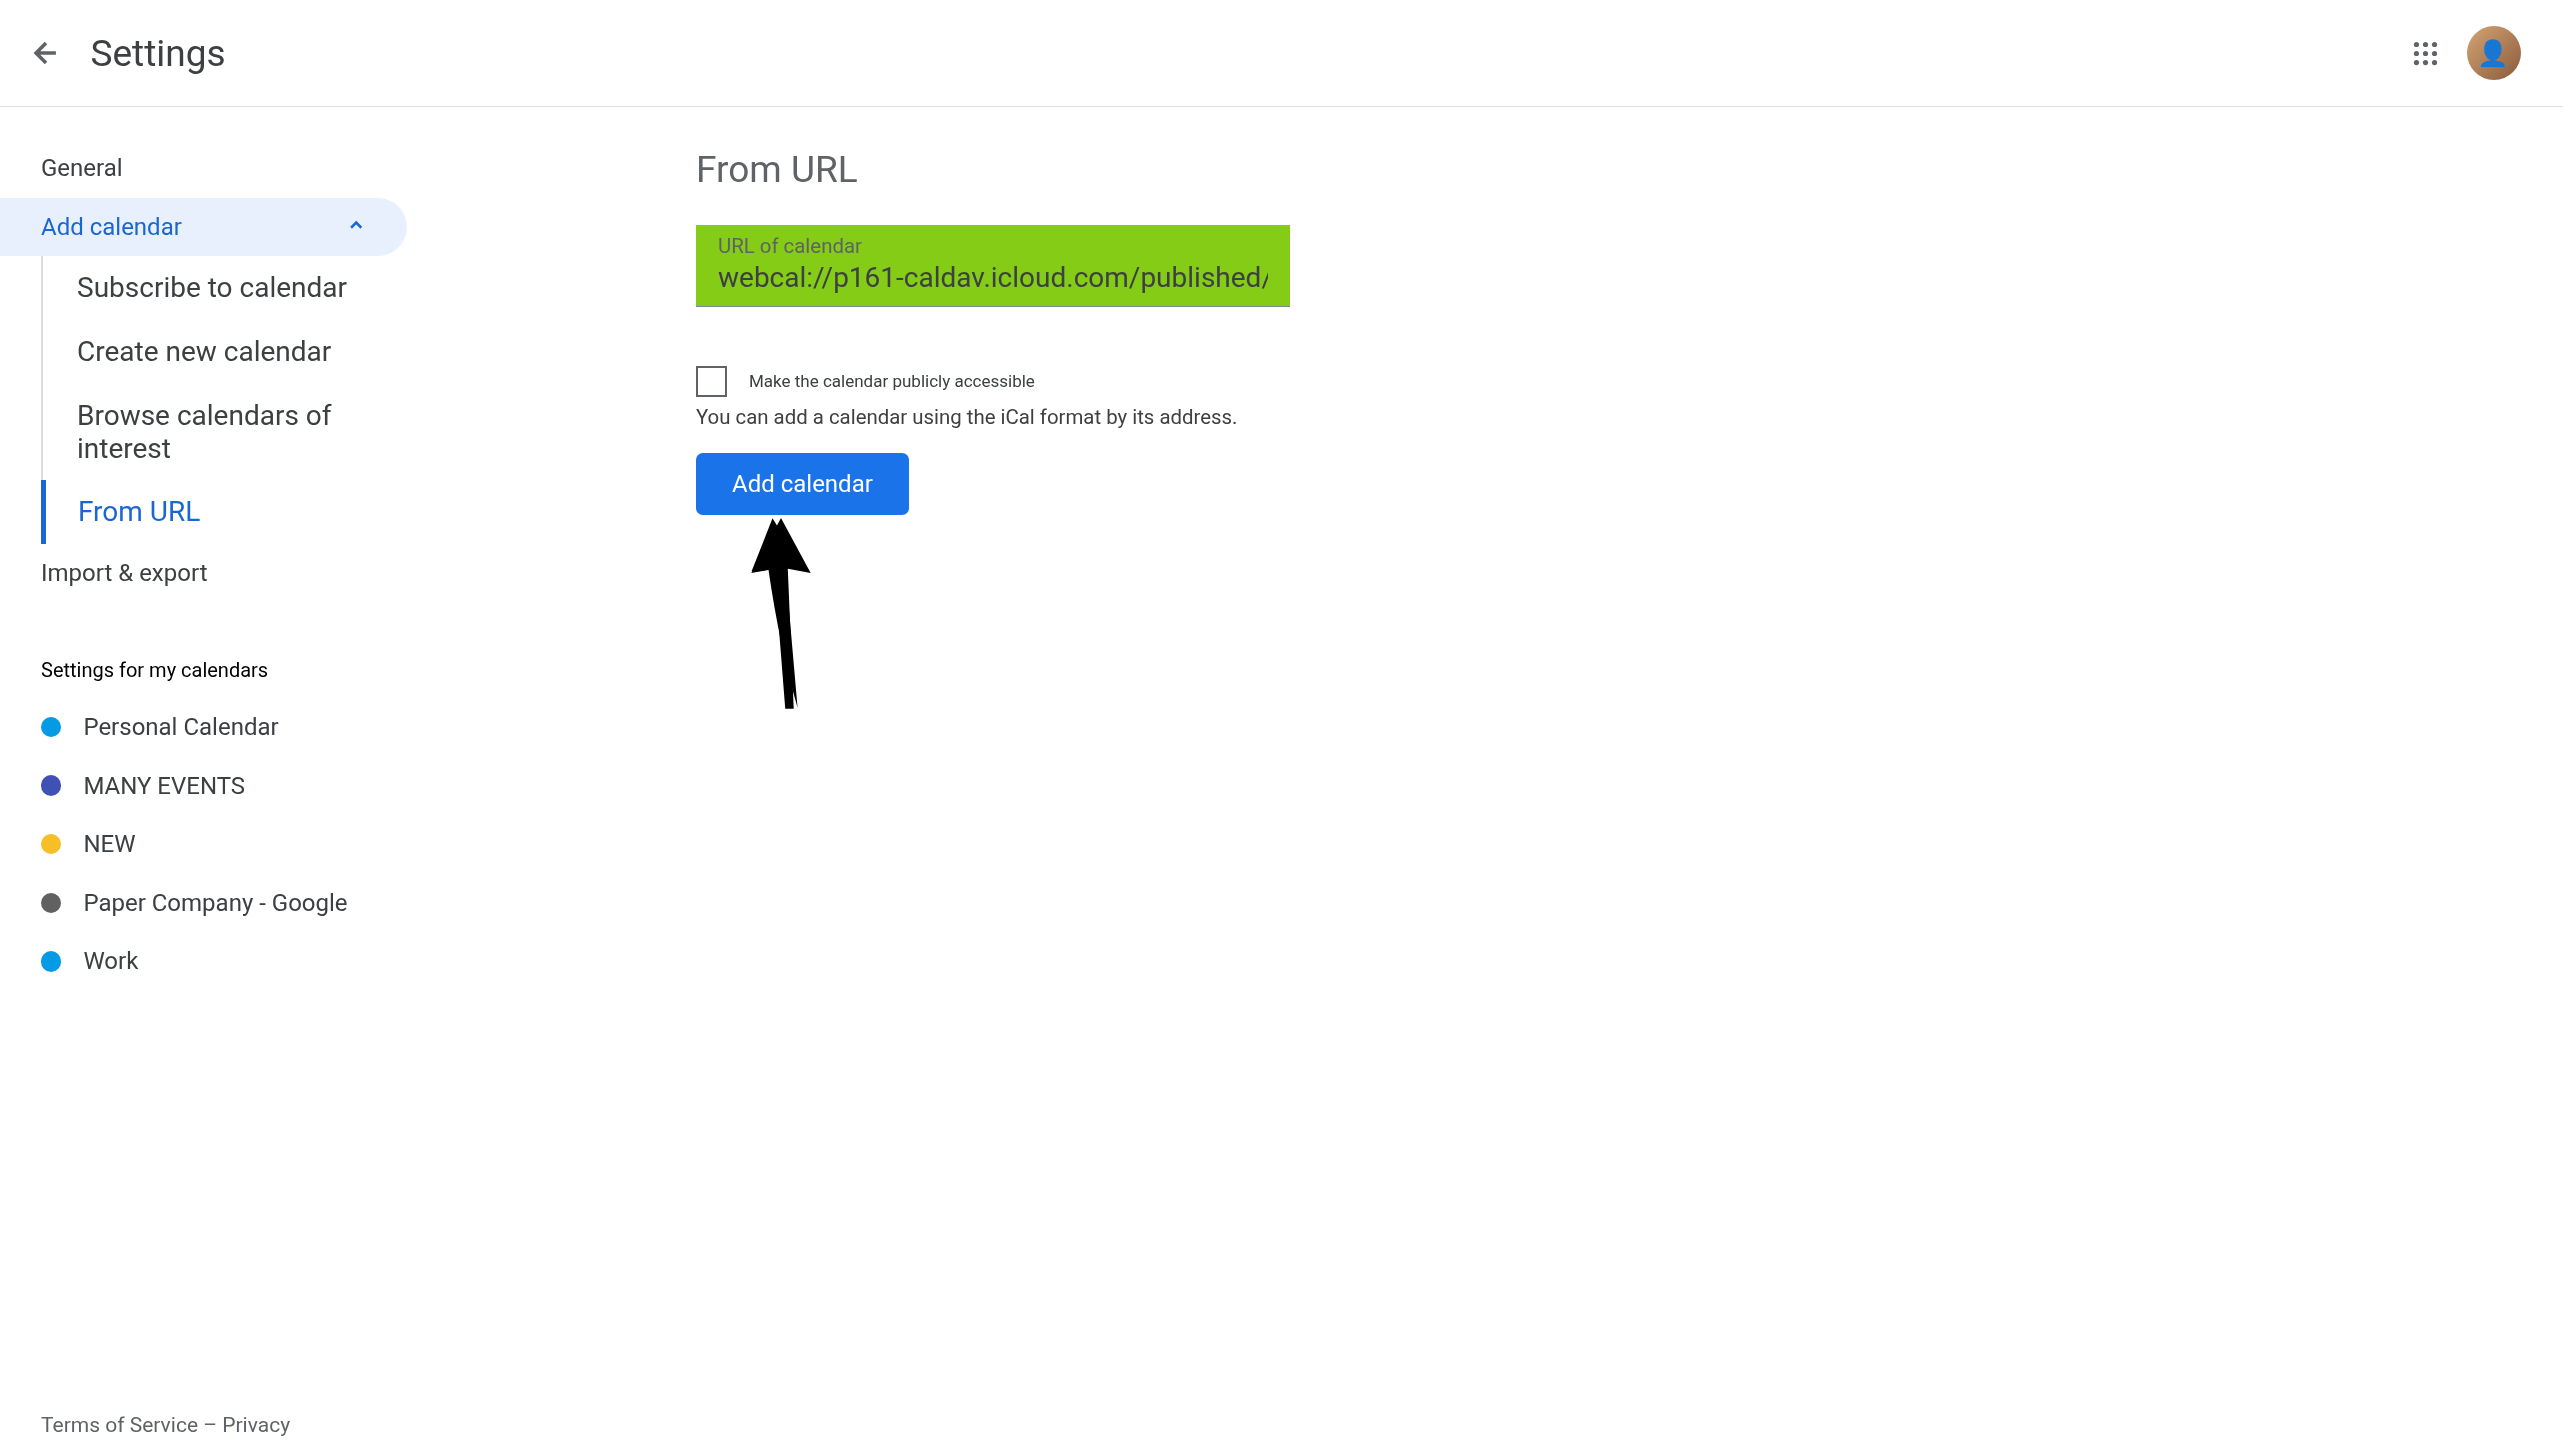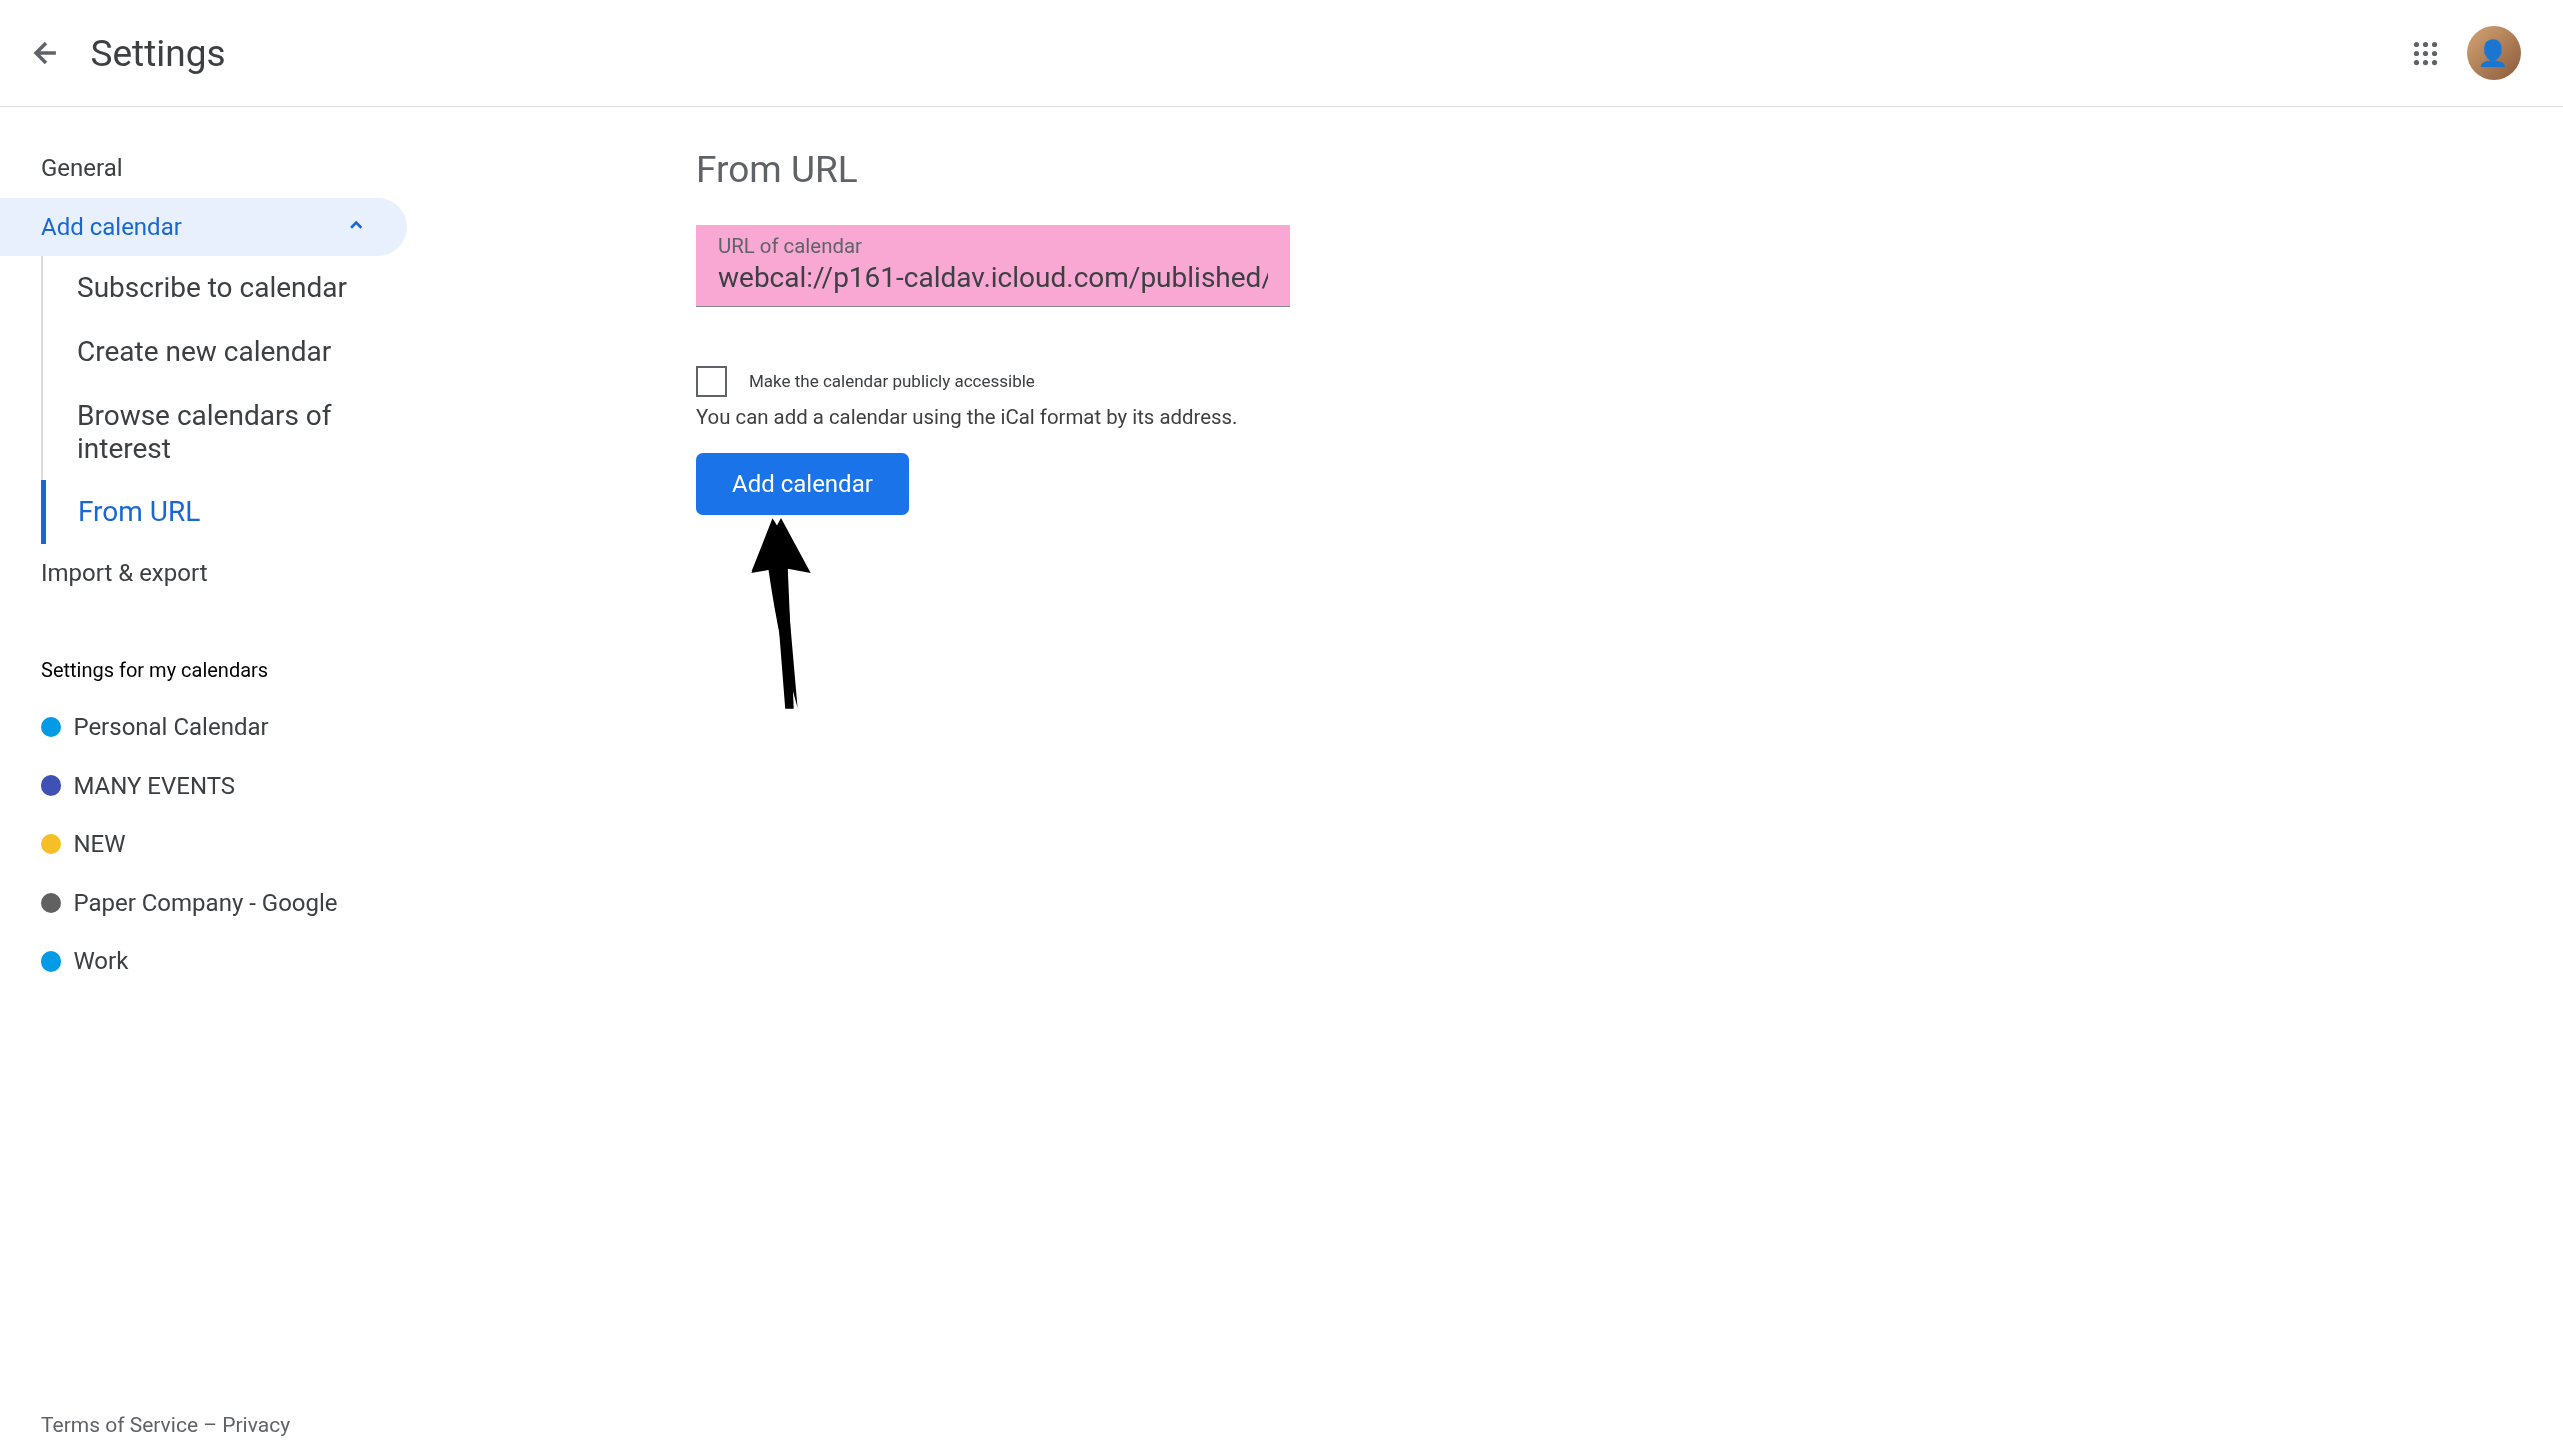--- a/index.html
+++ b/index.html
@@ -111,21 +111,21 @@
     .sidebar-section-title {
       padding: 15.3px 41px;
       color: #000000;
       font-size: 20px;
       margin-top: 41px;
     }
     .calendar-item {
       padding: 15.3px 41px;
       display: flex;
       align-items: center;
-      gap: 12px;
+      gap: 22px;
       cursor: pointer;
     }
     .calendar-dot {
       width: 20.4px;
       height: 20.4px;
       border-radius: 50%;
       flex-shrink: 0;
     }
     .calendar-name {
       color: #3c4043;
@@ -136,21 +136,21 @@
       flex: 1;
     }
     .content-title {
       font-size: 37px;
       color: #5f6368;
       font-weight: 400;
       margin-bottom: 34px;
     }
     .input-field {
       width: 594px;
-      background: #f9a8d4;
+      background: #84cc16;
       border: none;
       border-bottom: 1.7px solid #80868b;
       padding: 8.5px 22px 12px 22px;
       margin-bottom: 59px;
     }
     .input-label {
       font-size: 20.4px;
       color: #5f6368;
     }
     .input-value {

